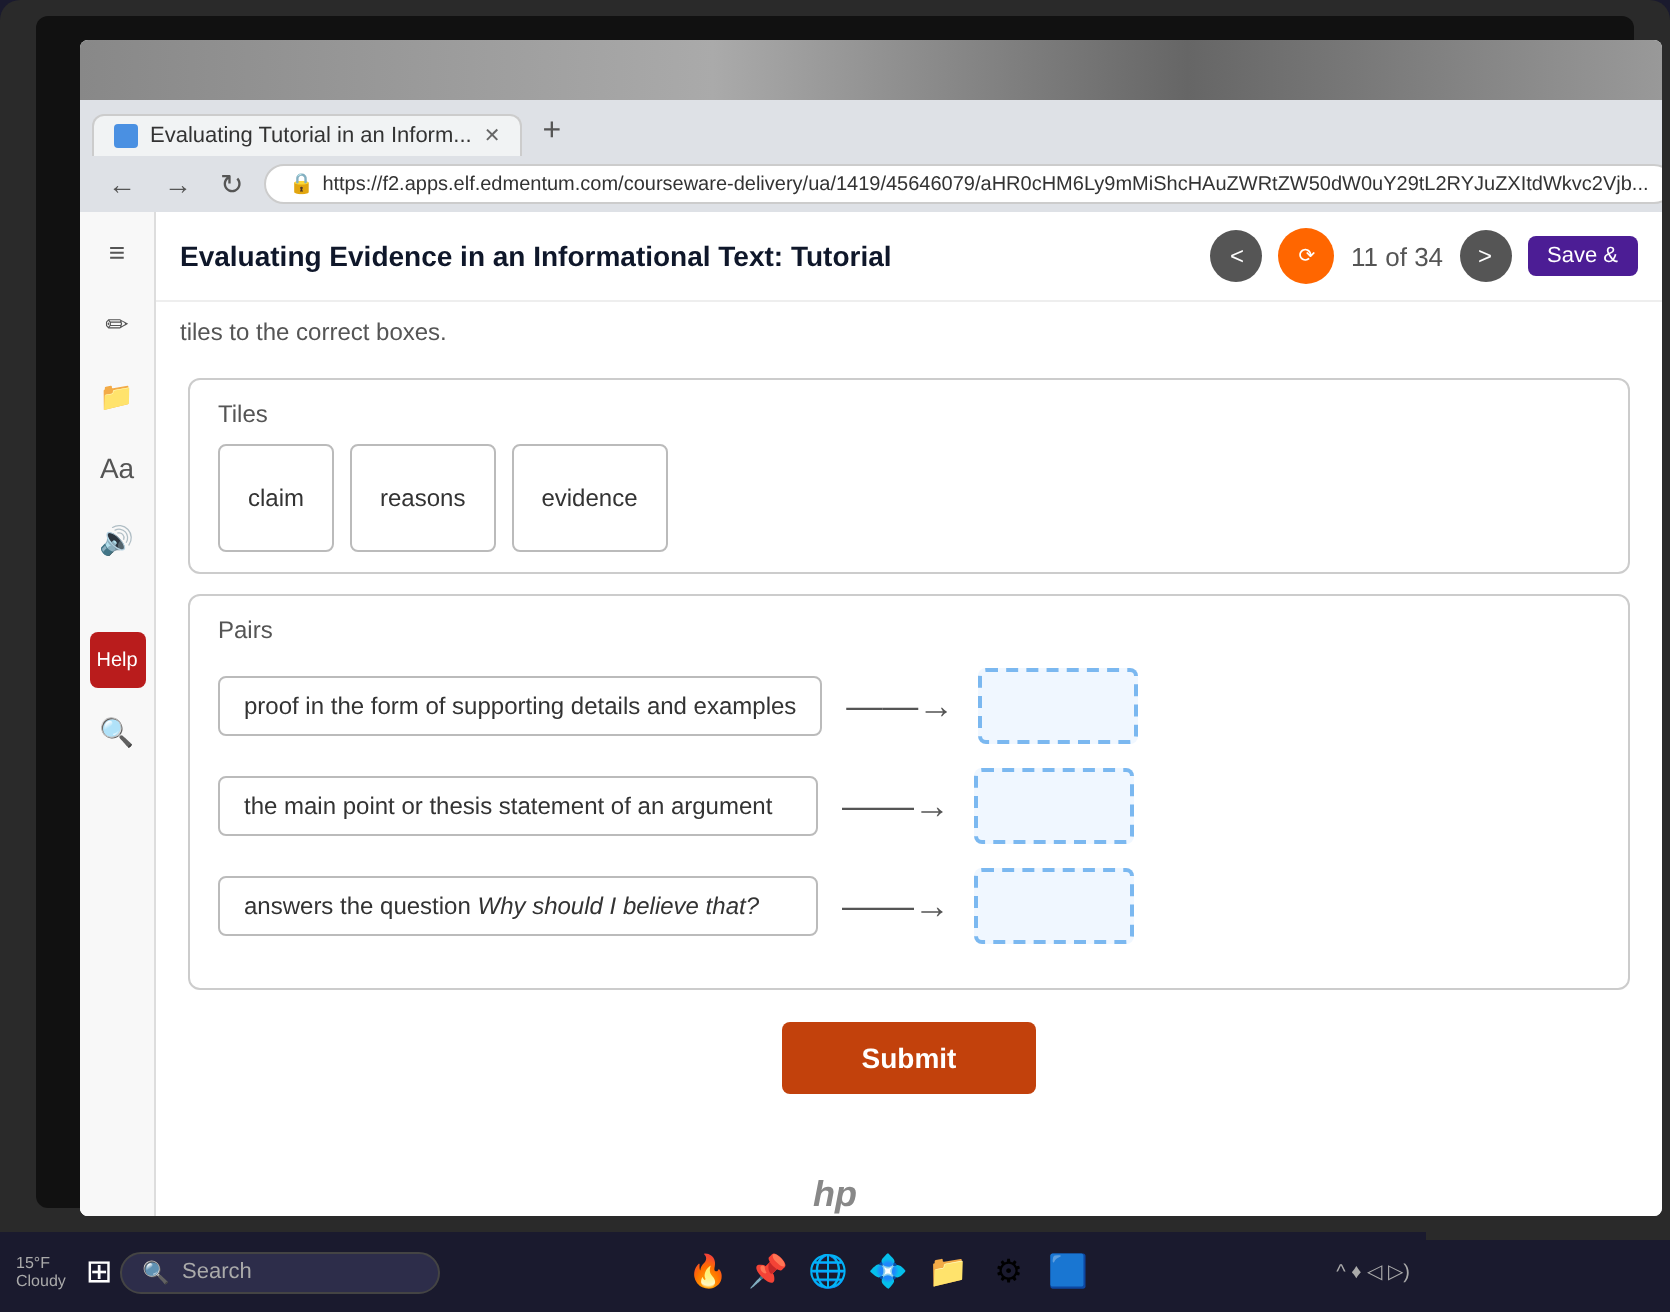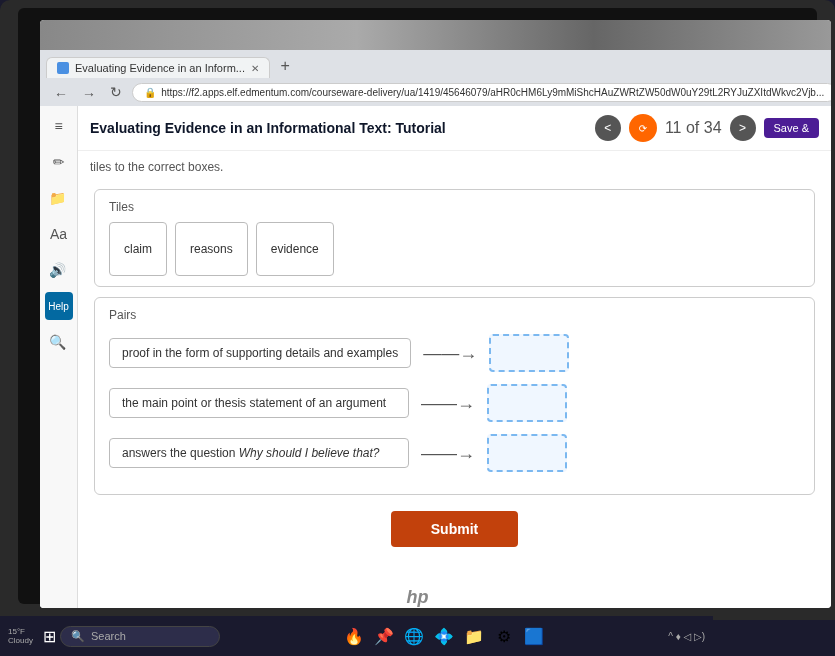--- a/index.html
+++ b/index.html
@@ -177,26 +177,27 @@
       display: flex;
       align-items: center;
       justify-content: center;
       border-radius: 4px;
       font-size: 14px;
       cursor: pointer;
       color: #555;
     }
 
     .help-btn {
-      background: #0369a1;
+      background: #b91c1c;
       color: white;
       border-radius: 4px;
       font-size: 10px;
       padding: 2px 5px;
       cursor: pointer;
+      margin-top: 24px;
     }
 
     
     .main-area {
       flex: 1;
       padding: 0;
       overflow-y: auto;
       position: relative;
     }
 
@@ -242,21 +243,21 @@
       border-radius: 50%;
       width: 28px;
       height: 28px;
       display: flex;
       align-items: center;
       justify-content: center;
       font-size: 10px;
     }
 
     .page-count {
-      font-size: 16px;
+      font-size: 13px;
       color: #555;
     }
 
     .save-btn {
       background: #4c1d95;
       color: white;
       border: none;
       border-radius: 4px;
       padding: 4px 10px;
       font-size: 11px;
@@ -471,21 +472,21 @@
 <div class="laptop-shell">
   <div class="screen-bezel">
     <div class="browser-window">
 
       <div class="photo-strip"></div>
 
       <div class="browser-chrome">
         <div class="tab-row">
           <div class="browser-tab">
             <div class="tab-icon"></div>
-            <span>Evaluating Evidence in an Inform...</span>
+            <span>Evaluating Tutorial in an Inform...</span>
             <span class="tab-close">✕</span>
           </div>
           <button class="new-tab-btn">+</button>
         </div>
         <div class="address-row">
           <button class="nav-btn">←</button>
           <button class="nav-btn">→</button>
           <button class="nav-btn">↻</button>
           <div class="address-bar">
             <span class="lock-icon">🔒</span>

